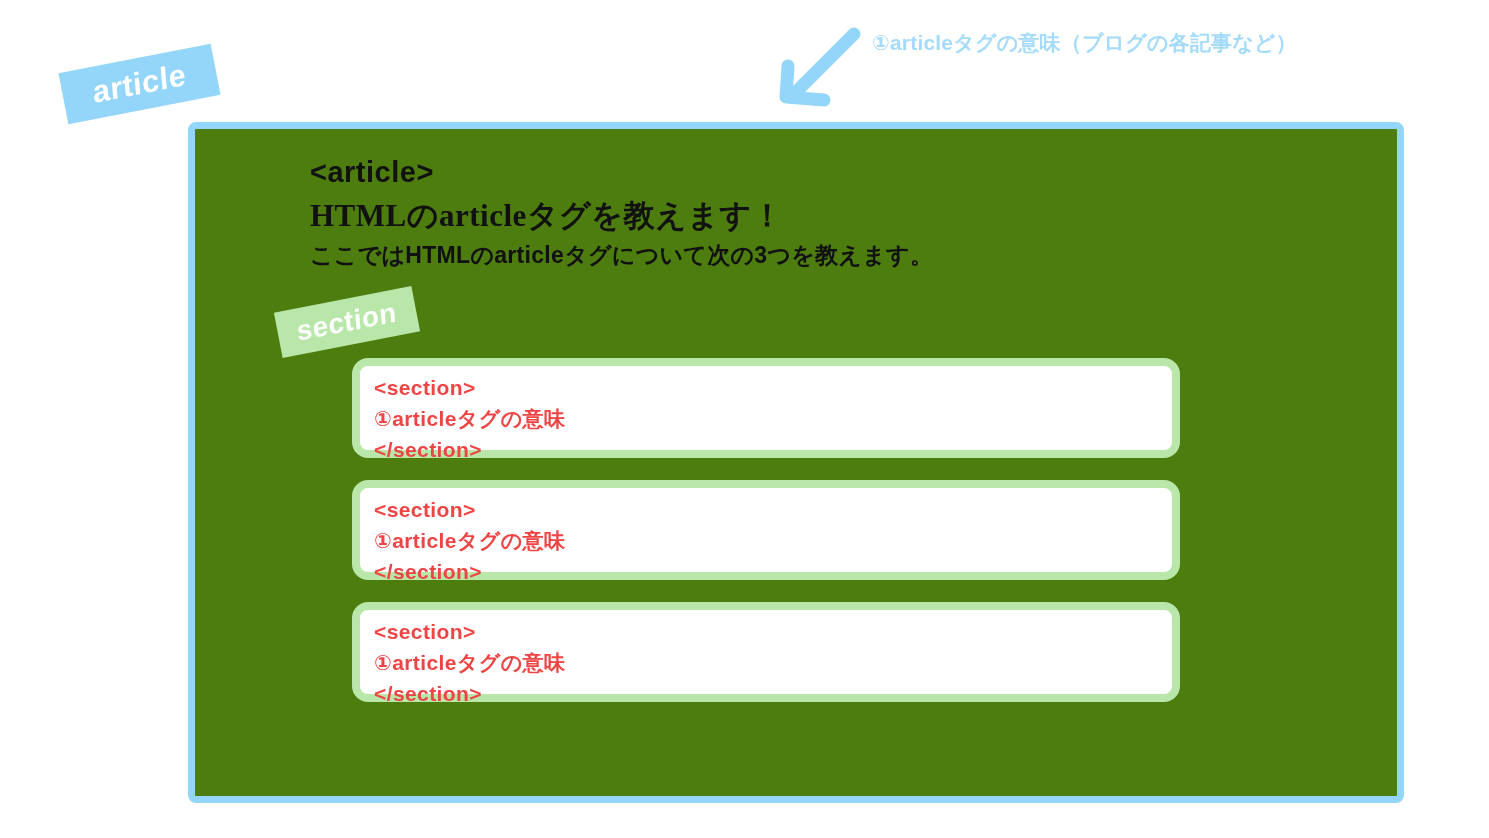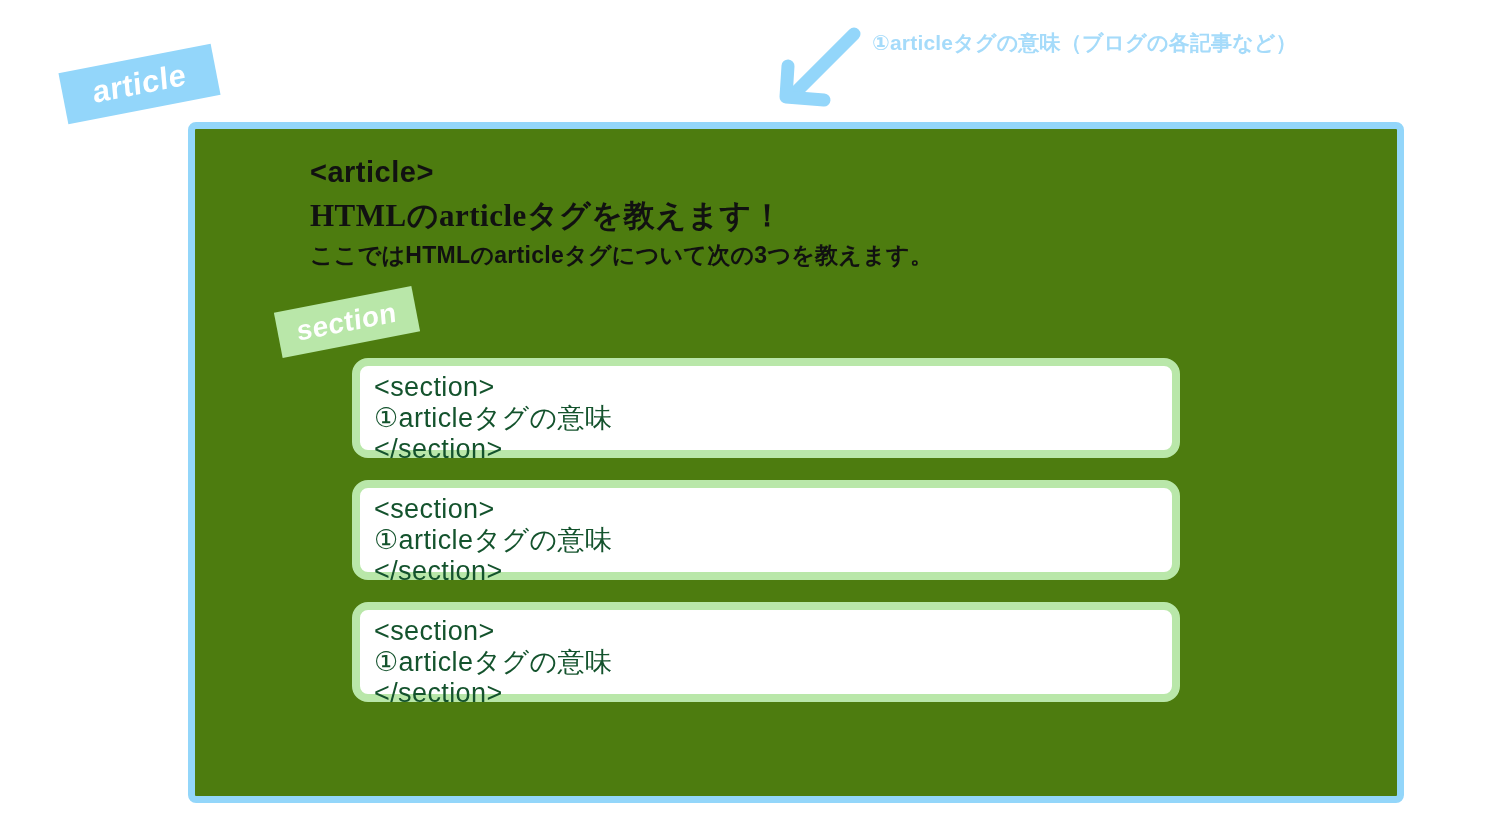--- a/index.html
+++ b/index.html
@@ -107,23 +107,23 @@
     background: #ffffff;
   }
   .section-box.s1 { top: 358px; }
   .section-box.s2 { top: 480px; }
   .section-box.s3 { top: 602px; }
 
   .section-lines {
     position: absolute;
     left: 14px;
     top: 6px;
-    color: #14532d;
-    font-size: 27px;
-    font-weight: normal;
+    color: #ef4444;
+    font-size: 21px;
+    font-weight: bold;
     line-height: 31px;
     letter-spacing: 0.4px;
     white-space: nowrap;
   }
 
   
   .annotation {
     position: absolute;
     font-weight: bold;
     white-space: nowrap;

